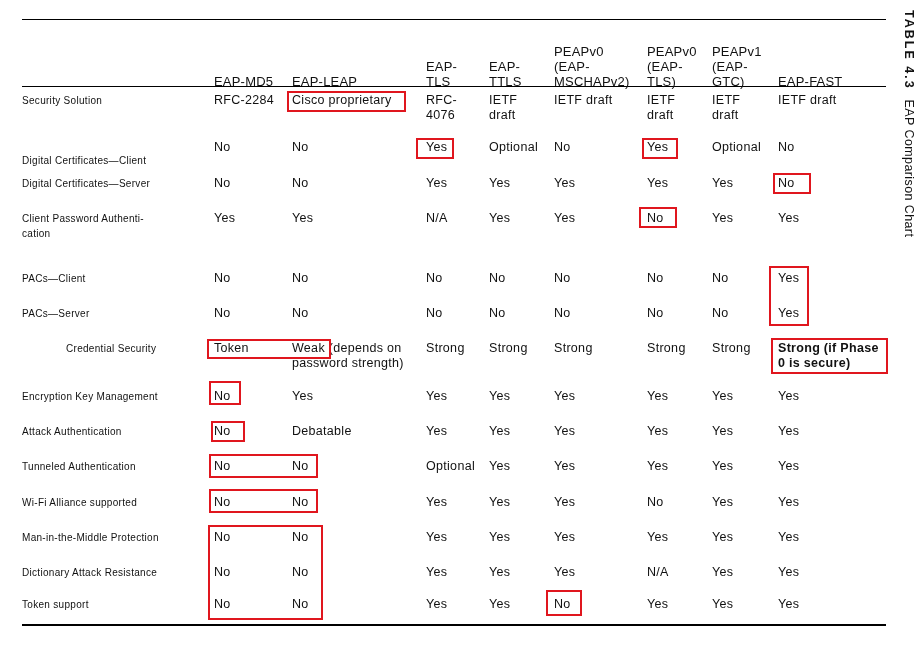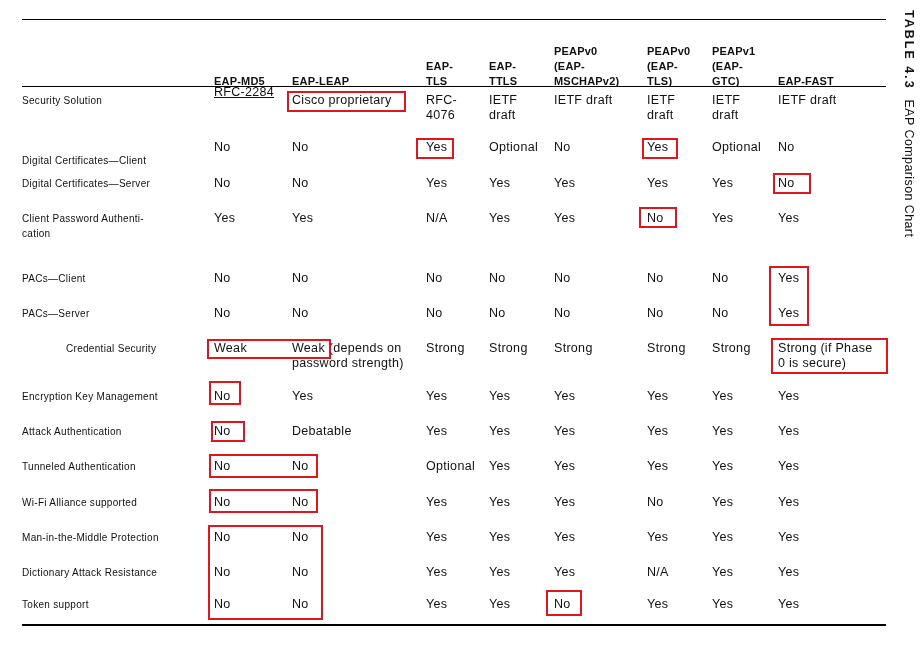--- a/index.html
+++ b/index.html
@@ -2,21 +2,21 @@
 <html><head>
 <meta charset="utf-8">
 <style>
   html, body { margin:0; padding:0; background:#ffffff; }
   body { width:924px; height:647px; position:relative; overflow:hidden;
          font-family:"Liberation Sans", "DejaVu Sans", sans-serif; color:#111; }
   .rule { position:absolute; left:22px; width:864px; background:#000; }
   .rule.top { top:19px; height:1px; }
   .rule.mid { top:86px; height:1px; }
   .rule.bot { top:624px; height:2px; }
-  .hdr { position:absolute; font-weight:bold; font-size:11px; line-height:15px; letter-spacing:0.2px; }
+  .hdr { position:absolute; font-weight:normal; font-size:13px; line-height:15px; letter-spacing:0.2px; }
   .cell { position:absolute; font-size:12.5px; line-height:15px; letter-spacing:0.3px; white-space:nowrap; }
   .lbl { position:absolute; font-size:10px; line-height:15px; letter-spacing:0.3px; white-space:nowrap; left:22px; }
   .box { position:absolute; border:2px solid #e0161e; box-sizing:border-box; }
   .side { position:absolute; left:896px; top:10px; transform-origin:0 0; transform:rotate(90deg) translate(0,-20px);
           white-space:nowrap; font-size:12.5px; letter-spacing:0.4px; }
   .side b { font-weight:bold; letter-spacing:2px; margin-right:10px; }
 </style>
 </head>
 <body>
 
@@ -60,21 +60,21 @@
     </div>
     <div class="hdr" style="left: 778px; top: 74px;">
       <div>EAP-FAST</div>
     </div>
   </div>
 <div id="body">
     <div>
       <div class="lbl" style="top: 93px;">
         <div>Security Solution</div>
       </div>
-      <div class="cell" style="left: 214px; top: 85px; text-decoration: underline;">
+      <div class="cell" style="left: 214px; top: 93px;">
         <div>RFC-2284</div>
       </div>
       <div class="cell" style="left: 292px; top: 93px;">
         <div>Cisco proprietary</div>
       </div>
       <div class="cell" style="left: 426px; top: 93px;">
         <div>RFC-</div>
         <div>4076</div>
       </div>
       <div class="cell" style="left: 489px; top: 93px;">
@@ -240,42 +240,42 @@
       </div>
       <div class="cell" style="left: 778px; top: 306px;">
         <div>Yes</div>
       </div>
     </div>
     <div>
       <div class="lbl" style="top: 341px; margin-left: 44px;">
         <div>Credential Security</div>
       </div>
       <div class="cell" style="left: 214px; top: 341px;">
-        <div>Weak</div>
+        <div>Token</div>
       </div>
       <div class="cell" style="left: 292px; top: 341px;">
         <div>Weak (depends on</div>
         <div>password strength)</div>
       </div>
       <div class="cell" style="left: 426px; top: 341px;">
         <div>Strong</div>
       </div>
       <div class="cell" style="left: 489px; top: 341px;">
         <div>Strong</div>
       </div>
       <div class="cell" style="left: 554px; top: 341px;">
         <div>Strong</div>
       </div>
       <div class="cell" style="left: 647px; top: 341px;">
         <div>Strong</div>
       </div>
       <div class="cell" style="left: 712px; top: 341px;">
         <div>Strong</div>
       </div>
-      <div class="cell" style="left: 778px; top: 341px;">
+      <div class="cell" style="left: 778px; top: 341px; font-weight: bold;">
         <div>Strong (if Phase</div>
         <div>0 is secure)</div>
       </div>
     </div>
     <div>
       <div class="lbl" style="top: 389px;">
         <div>Encryption Key Management</div>
       </div>
       <div class="cell" style="left: 214px; top: 389px;">
         <div>No</div>

